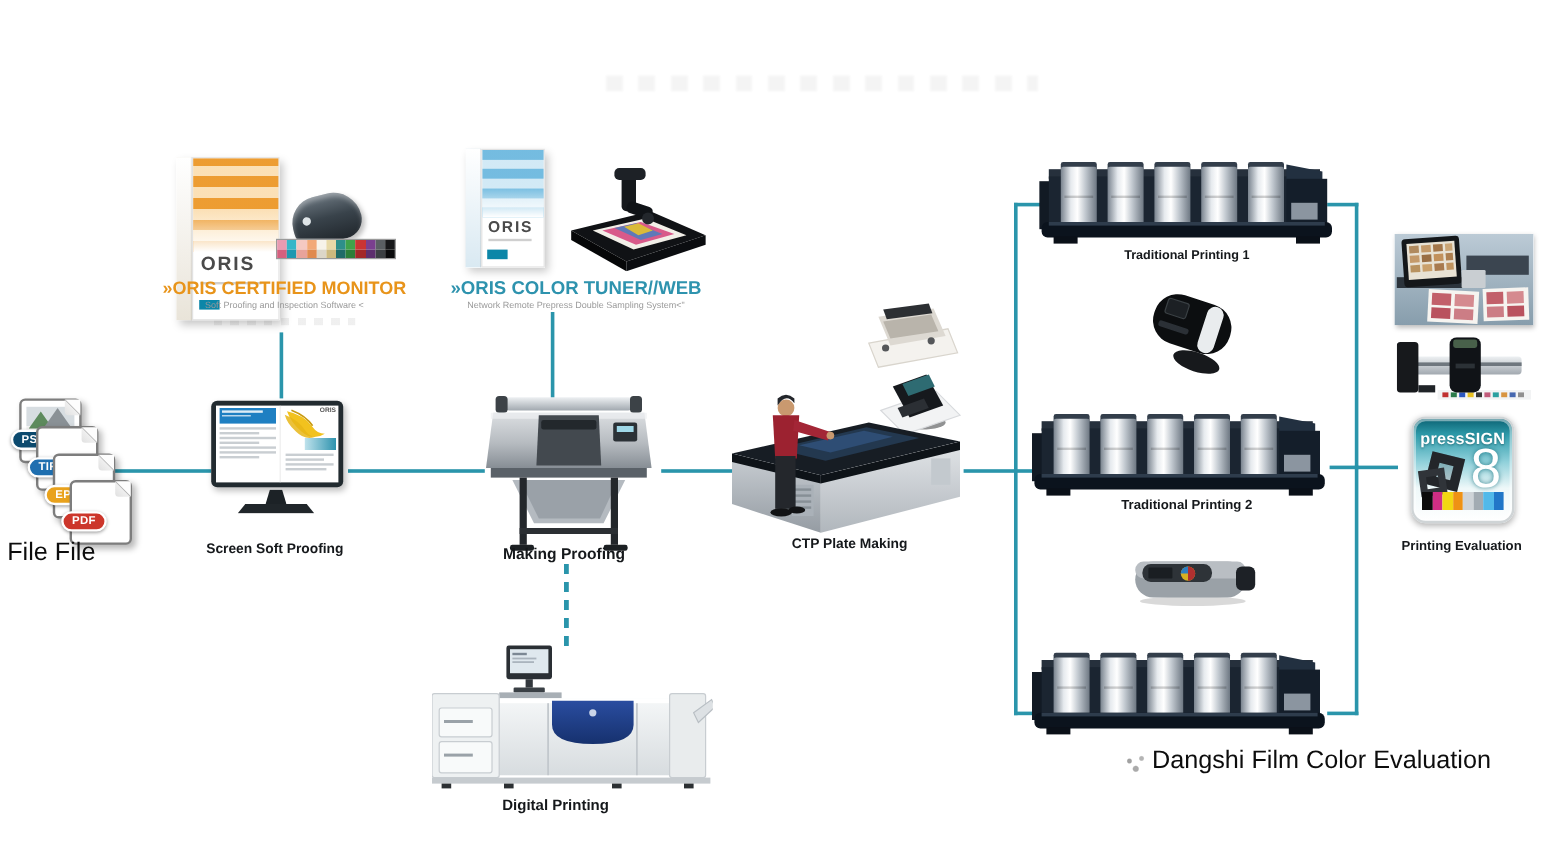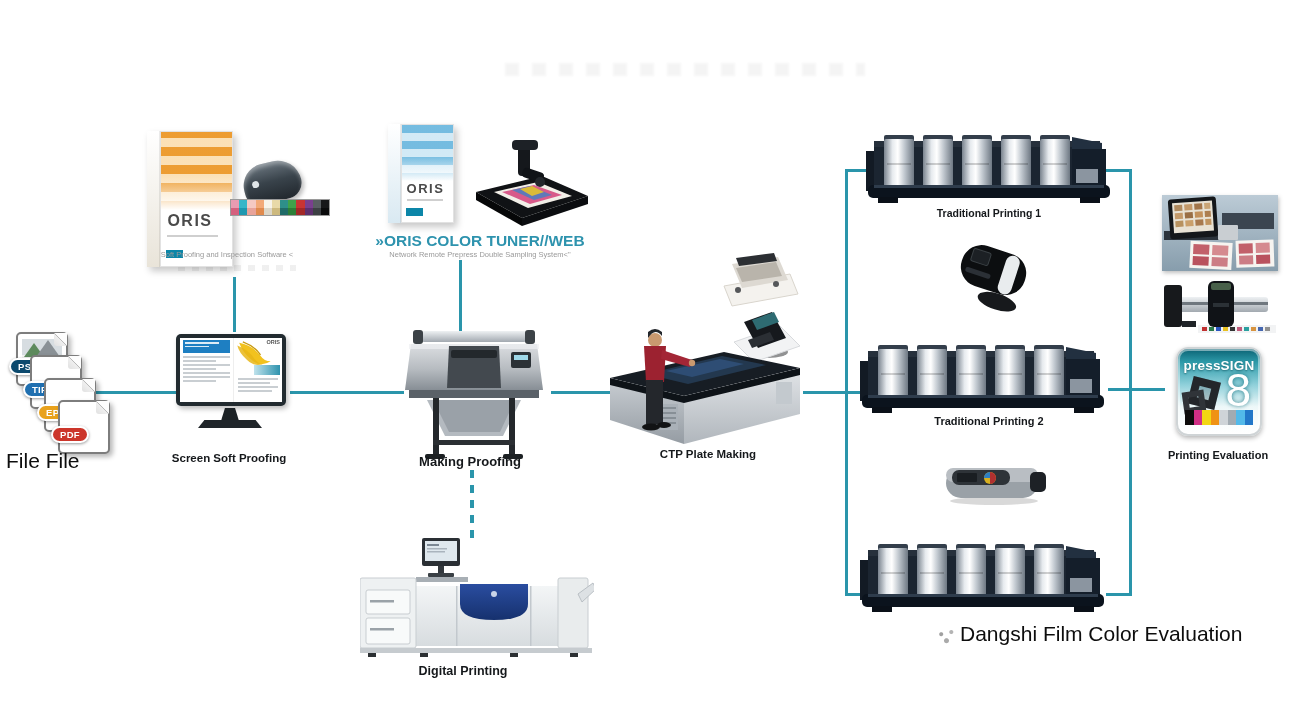--- a/index.html
+++ b/index.html
@@ -212,21 +212,22 @@
     <i style="background:#e08a4e"></i>
       <i style="background:#dcd6c8"></i>
       <i style="background:#cdb97e"></i>
     <i style="background:#206b68"></i>
       <i style="background:#2c7f38"></i>
       <i style="background:#a32828"></i>
     <i style="background:#5d2f6e"></i>
       <i style="background:#3c4043"></i>
       <i style="background:#0a0b0c"></i>
   </div>
-  <div class="abs" style="left:116px;top:250px;width:222px;text-align:center;font-size:7.5px;color:#9a9a9a;z-index:3;">Soft Proofing and Inspection Software &lt;</div>
+  <div class="abs" style="left: 126px; top: 232px; width: 222px; text-align: center; font-size: 15px; font-weight: 700; z-index: 3; color: rgb(232, 148, 26);">»ORIS CERTIFIED MONITOR</div>
+  <div class="abs" style="left:126px;top:250px;width:222px;text-align:center;font-size:7.5px;color:#9a9a9a;z-index:3;">Soft Proofing and Inspection Software &lt;</div>
 
   <div class="swbox blue" style="left:388px;top:124px;width:66px;height:99px;">
     <div class="sw-spine"></div>
     <div class="sw-face">
       <div class="sw-mosaic mosaic-blue"></div>
       <div class="sw-title" style="font-size:13px;">ORIS</div>
       <div class="sw-rule"></div>
       <div class="sw-chip"></div>
     </div>
   </div>

